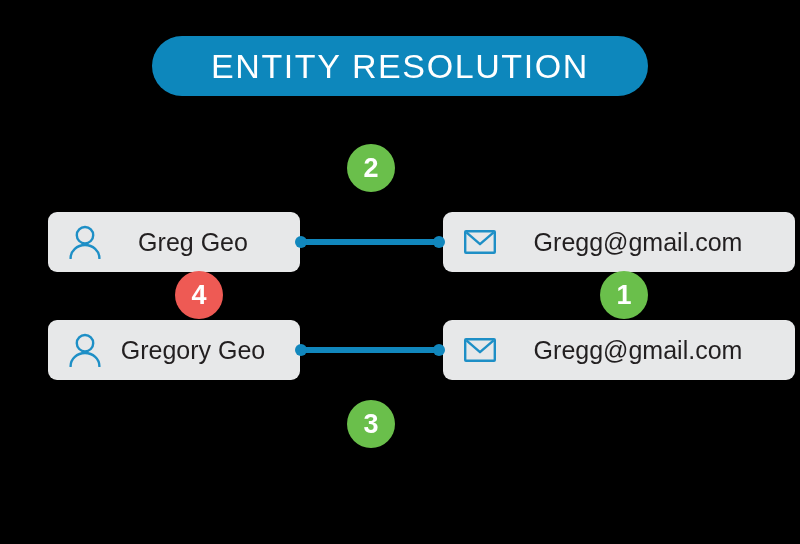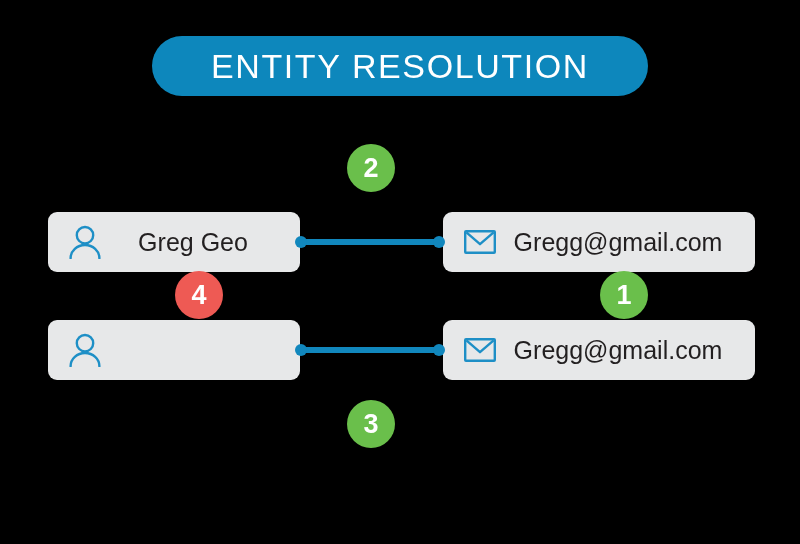--- a/index.html
+++ b/index.html
@@ -64,21 +64,21 @@
     text-align: center;
     color: #221f20;
     font-size: 25px;
     line-height: 1;
     white-space: nowrap;
     padding-right: 22px;
     padding-left: 6px;
   }
 
   .name-box  { left: 48px;  width: 252px; }
-  .mail-box  { left: 443px; width: 312px; }
+  .mail-box  { left: 443px; width: 352px; }
   .row1      { top: 212px; }
   .row2      { top: 320px; }
 
   
   .connector {
     position: absolute;
     left: 299px;
     width: 142px;
     height: 6px;
     background: #1187bd;
@@ -141,20 +141,21 @@
       <path d="M3.4 7.4 L17 19.2 L30.6 7.4" fill="none" stroke="#1e8fc6" stroke-width="2.4" stroke-linejoin="round"></path>
     </svg>
     <span class="lbl">Gregg@gmail.com</span>
   </div>
 
   <div class="ent-box name-box row2">
     <svg class="ico" viewBox="0 0 34 34">
       <circle cx="17" cy="10.2" r="8.2" fill="none" stroke="#1e8fc6" stroke-width="2.4"></circle>
       <path d="M2.6 33.2 a14.4 13.2 0 0 1 28.8 0" fill="none" stroke="#1e8fc6" stroke-width="2.4" stroke-linecap="round"></path>
     </svg>
+    <span class="lbl">Gregory Geo</span>
   </div>
 
   <div class="ent-box mail-box row2">
     <svg class="ico" viewBox="0 0 34 34">
       <rect x="2.2" y="6.2" width="29.6" height="21.6" rx="0.8" fill="none" stroke="#1e8fc6" stroke-width="2.4"></rect>
       <path d="M3.4 7.4 L17 19.2 L30.6 7.4" fill="none" stroke="#1e8fc6" stroke-width="2.4" stroke-linejoin="round"></path>
     </svg>
     <span class="lbl">Gregg@gmail.com</span>
   </div>
 

